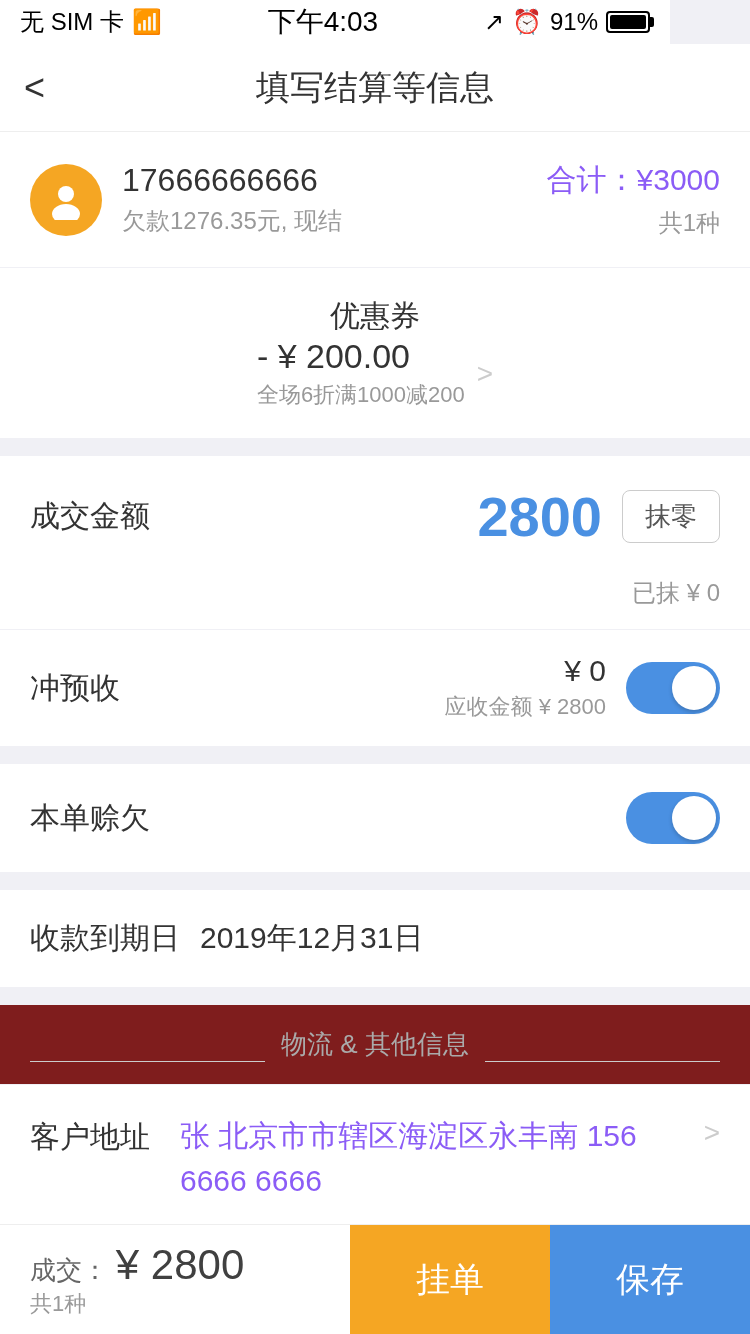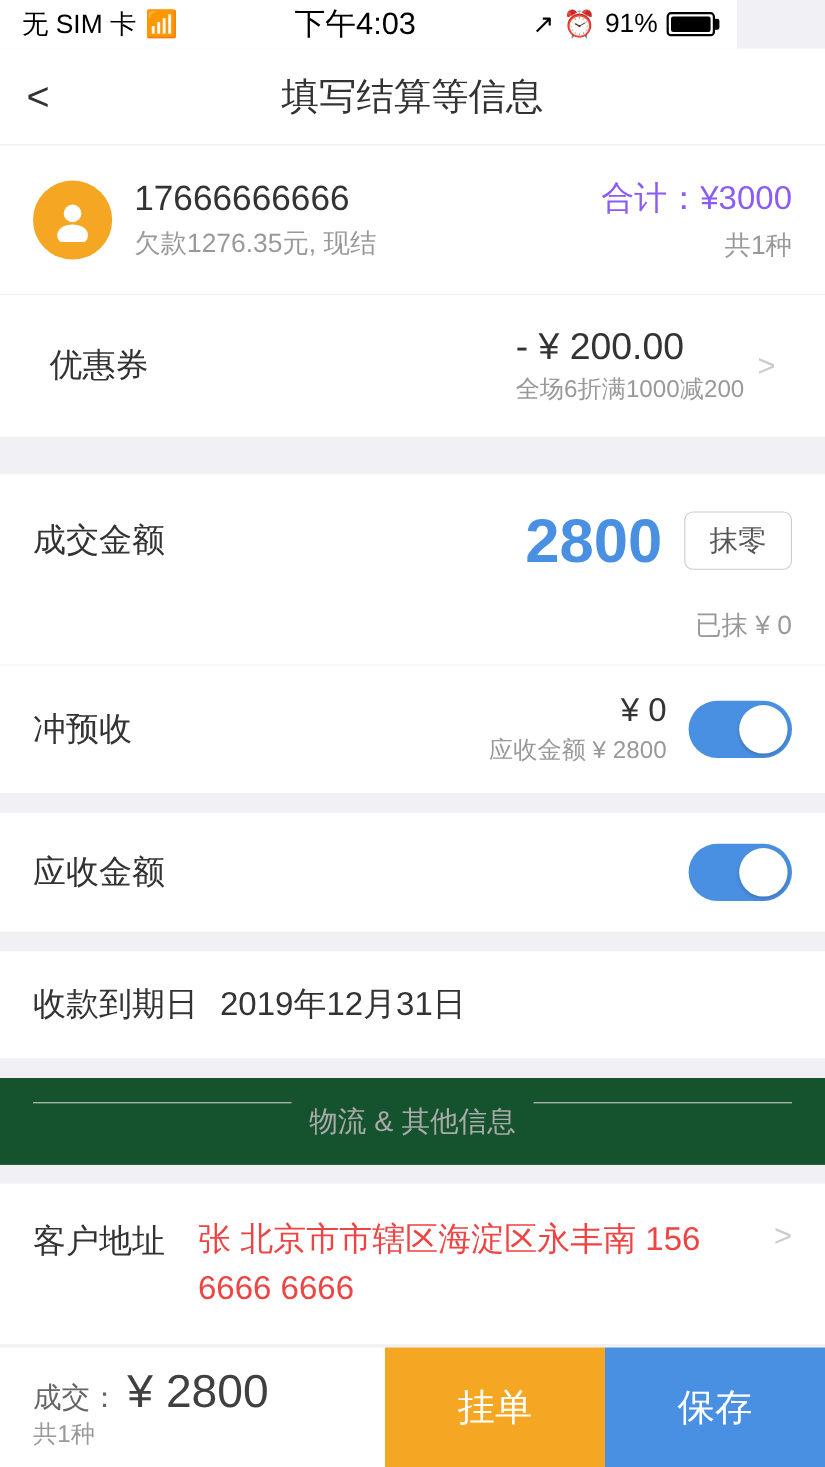--- a/index.html
+++ b/index.html
@@ -130,25 +130,26 @@
     }
     .customer-right .count {
       font-size: 24px;
       color: #999;
       margin-top: 6px;
     }
 
     
     .coupon-row {
       background: #fff;
-      padding: 28px 45px;
-      display: flex;
-      align-items: center;
-      justify-content: space-between;
-      margin-bottom: 34px;
+      padding: 28px 18px;
+      display: flex;
+      align-items: center;
+      justify-content: space-between;
+      margin-bottom: 18px;
+      flex-direction: column;
     }
     .coupon-label {
       font-size: 30px;
       color: #333;
     }
     .coupon-right {
       display: flex;
       align-items: center;
       gap: 12px;
     }
@@ -286,47 +287,47 @@
       flex: 1;
       height: 1px;
       background: #ccc;
     }
     .divider-text {
       font-size: 26px;
       color: #aaa;
       white-space: nowrap;
     }
     .section-divider-wrap {
-      background: #14532d;
+      background: #7f1d1d;
       padding: 22px 30px;
       display: flex;
-      align-items: flex-start;
+      align-items: flex-end;
       gap: 16px;
-      margin-bottom: 17px;
+      margin-bottom: 1px;
     }
 
     
     .address-row {
       background: #fff;
       padding: 28px 30px;
       display: flex;
       align-items: flex-start;
       justify-content: space-between;
       margin-bottom: 18px;
     }
     .address-label {
       font-size: 30px;
       color: #333;
       white-space: nowrap;
       margin-right: 30px;
       padding-top: 4px;
     }
     .address-value {
       font-size: 30px;
-      color: #ef4444;
+      color: #8b5cf6;
       flex: 1;
       line-height: 1.5;
     }
     .address-chevron {
       font-size: 28px;
       color: #ccc;
       margin-left: 10px;
       padding-top: 4px;
     }
 
@@ -466,21 +467,21 @@
         </div>
         <div class="toggle">
           <div class="toggle-knob"></div>
         </div>
       </div>
     </div>
   </div>
 
   <div class="section">
     <div class="arrears-row">
-      <div class="row-label">应收金额</div>
+      <div class="row-label">本单赊欠</div>
       <div class="toggle">
         <div class="toggle-knob"></div>
       </div>
     </div>
   </div>
 
   <div class="date-row">
     <div class="date-label">收款到期日</div>
     <div class="date-value">2019年12月31日</div>
   </div>

